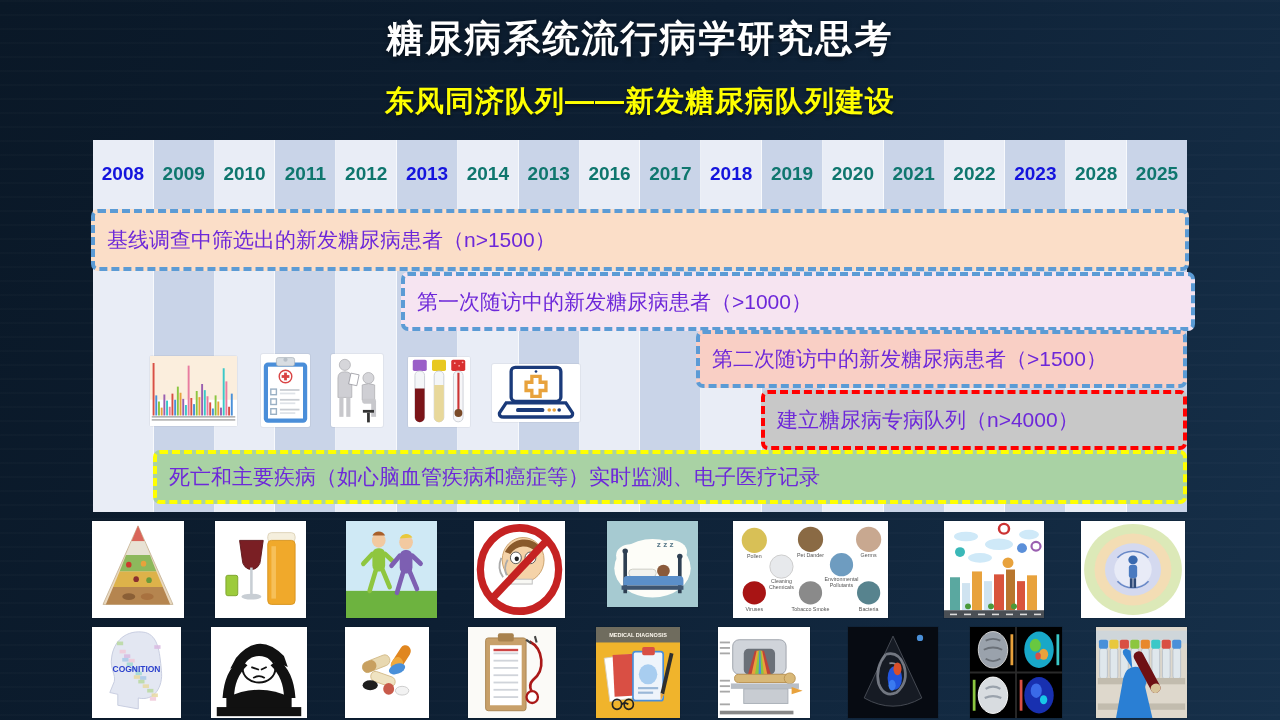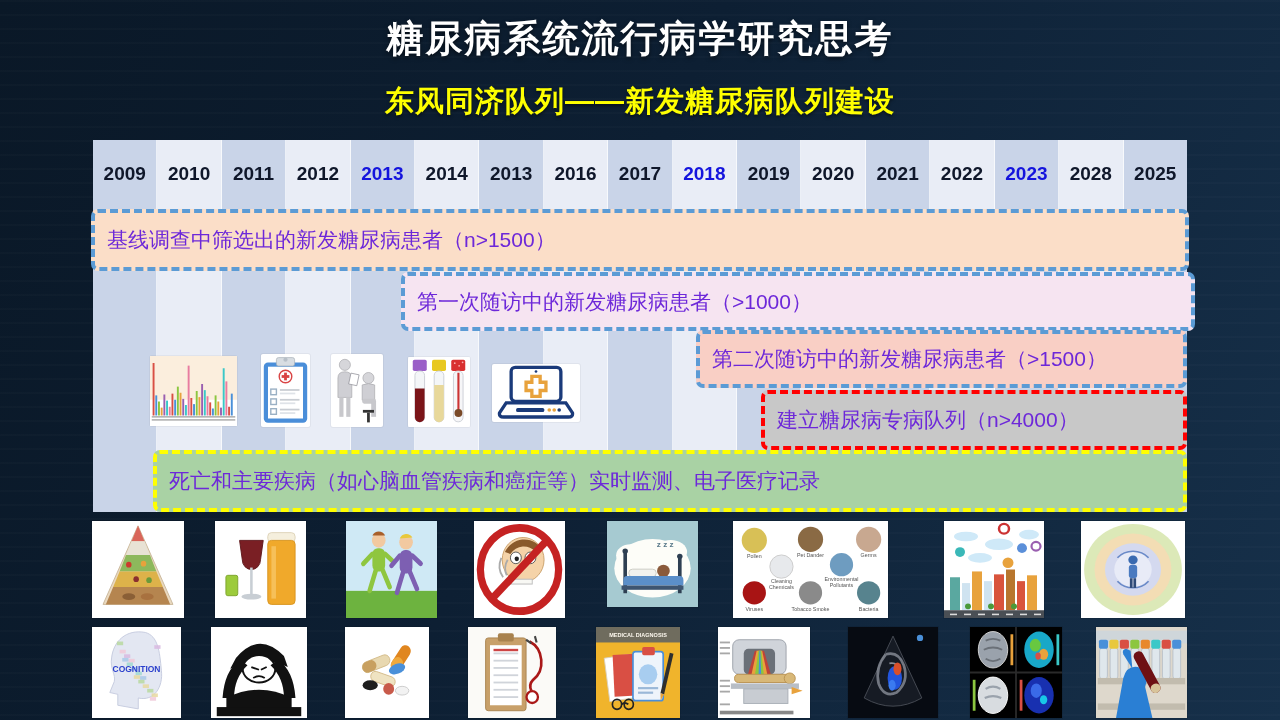--- a/index.html
+++ b/index.html
@@ -16,21 +16,21 @@
   .subtitle{position:absolute;top:82px;left:0;width:100%;text-align:center;
          color:#feff00;font-size:29px;font-weight:bold;letter-spacing:1px;
          text-shadow:0 2px 3px rgba(0,0,0,.5);}
   
   .timeline{position:absolute;left:93px;top:140px;width:1094px;height:372px;}
   .year-grid{position:absolute;inset:0;display:flex;z-index:1;}
   .year-col{flex:1 1 0;height:100%;border-right:1px solid rgba(255,255,255,.65);}
   .year-col:last-child{border-right:none;}
   .col-light{background:#e9edf6;}
   .col-dark{background:#c9d4e8;}
-  .year-label{padding-top:23px;text-align:center;font-size:19px;font-weight:bold;color:#0f172a;}
+  .year-label{padding-top:23px;text-align:center;font-size:19px;font-weight:bold;color:#0f766e;}
   .year-label.hl{color:#1414dd;}
   .tl-bar{position:absolute;z-index:3;box-sizing:border-box;border:4px dashed #5b9bd5;
           border-radius:7px;display:flex;align-items:center;}
   .tl-bar span{font-size:21px;color:#6d28d9;padding-left:12px;white-space:nowrap;}
   .mid-icon{position:absolute;z-index:2;background:#ffffff;border-radius:2px;
             box-shadow:0 0 0 1px rgba(0,0,0,.04);}
   .mid-icon svg{display:block;width:100%;height:100%;}
   
   .tile{position:absolute;background:#ffffff;overflow:hidden;z-index:2;
         box-shadow:0 0 0 1px rgba(0,0,0,.08);}
@@ -38,20 +38,23 @@
 </style>
 </head>
 <body>
 
 <div class="slide">
   <div class="title">糖尿病系统流行病学研究思考</div>
   <div class="subtitle">东风同济队列——新发糖尿病队列建设</div>
 
   <div class="timeline">
     <div class="year-grid">
+        <div class="year-col col-light">
+          <div class="year-label hl">2008</div>
+        </div>
         <div class="year-col col-dark">
           <div class="year-label">2009</div>
         </div>
         <div class="year-col col-light">
           <div class="year-label">2010</div>
         </div>
         <div class="year-col col-dark">
           <div class="year-label">2011</div>
         </div>
         <div class="year-col col-light">
@@ -103,21 +106,21 @@
         </div>
         <div class="tl-bar" style="left: 308px; top: 132px; width: 794px; height: 59px; background: rgb(246, 228, 241); border-color: rgb(91, 155, 213); align-items: center;">
           <span>第一次随访中的新发糖尿病患者（&gt;1000）</span>
         </div>
         <div class="tl-bar" style="left: 603px; top: 190px; width: 491px; height: 58px; background: rgb(249, 207, 197); border-color: rgb(91, 155, 213);">
           <span>第二次随访中的新发糖尿病患者（&gt;1500）</span>
         </div>
         <div class="tl-bar" style="left: 668px; top: 250px; width: 426px; height: 60px; background: rgb(200, 200, 200); border-color: rgb(255, 0, 0);">
           <span>建立糖尿病专病队列（n&gt;4000）</span>
         </div>
-        <div class="tl-bar" style="left: 60px; top: 310px; width: 1034px; height: 62px; background: rgb(169, 210, 164); border-color: rgb(255, 255, 0);">
+        <div class="tl-bar" style="left: 60px; top: 310px; width: 1034px; height: 54px; background: rgb(169, 210, 164); border-color: rgb(255, 255, 0);">
           <span>死亡和主要疾病（如心脑血管疾病和癌症等）实时监测、电子医疗记录</span>
         </div>
       </div>
     <div id="icons-layer">
         <div class="mid-icon" style="left: 57px; top: 216px; width: 87px; height: 70px;">
           <svg viewBox="0 0 100 80" preserveAspectRatio="none">
             <rect width="100" height="80" fill="#fff"></rect>
             <rect width="100" height="50" fill="#fbeedd"></rect>
             <rect x="3" y="8" width="2.2" height="60" fill="#d94f44"></rect>
             <rect x="6.1" y="45" width="2.2" height="23" fill="#4a90d9"></rect>

